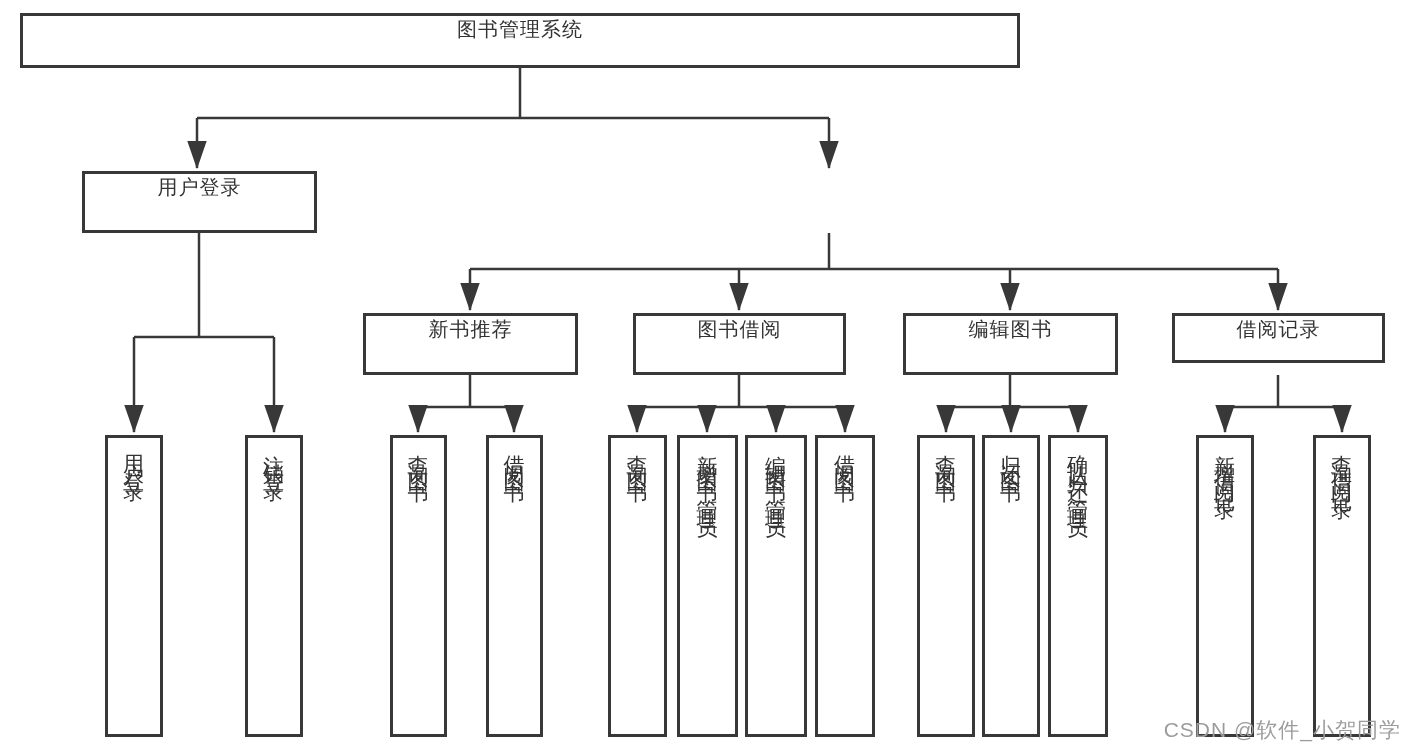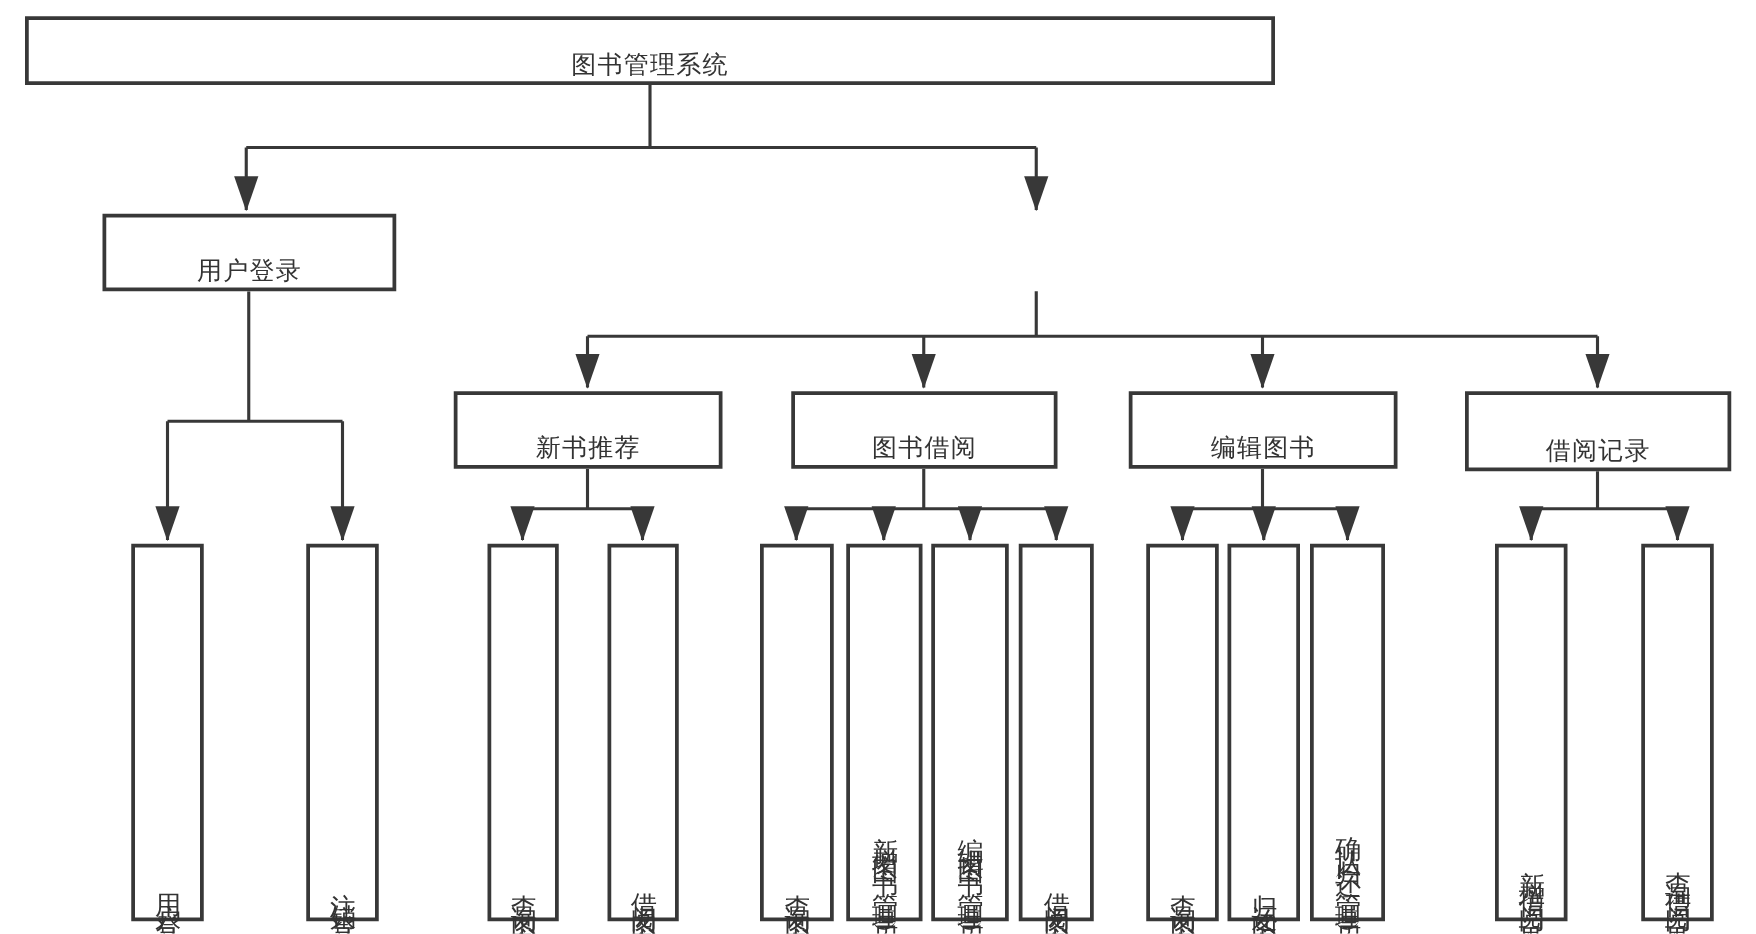--- a/index.html
+++ b/index.html
@@ -21,21 +21,21 @@
     top: 0;
     z-index: 0;
   }
   .node {
     position: absolute;
     box-sizing: border-box;
     background: #ffffff;
     border: 3px solid #383838;
     color: #333333;
     display: flex;
-    align-items: flex-end;
+    align-items: flex-start;
     justify-content: center;
     z-index: 1;
   }
   .node.h {
     font-size: 20px;
     letter-spacing: 1px;
     white-space: nowrap;
   }
   .node.v {
     font-size: 21px;
@@ -57,21 +57,21 @@
     z-index: 2;
     white-space: nowrap;
   }
   
   .n-root   { left: 20px;   top: 13px;  width: 1000px; height: 55px; }
   .n-l2a    { left: 82px;   top: 171px; width: 235px;  height: 62px; }
   .n-l2b    { left: 712px;  top: 171px; width: 235px;  height: 62px; }
   .n-l3a    { left: 363px;  top: 313px; width: 215px;  height: 62px; }
   .n-l3b    { left: 633px;  top: 313px; width: 213px;  height: 62px; }
   .n-l3c    { left: 903px;  top: 313px; width: 215px;  height: 62px; }
-  .n-l3d    { left: 1172px; top: 313px; width: 213px;  height: 64px; }
+  .n-l3d    { left: 1172px; top: 313px; width: 213px;  height: 50px; }
   .leaf     { top: 435px; height: 302px; }
   .n-a1 { left: 105px;  width: 58px; }
   .n-a2 { left: 245px;  width: 58px; }
   .n-b1 { left: 390px;  width: 57px; }
   .n-b2 { left: 486px;  width: 57px; }
   .n-c1 { left: 608px;  width: 59px; }
   .n-c2 { left: 677px;  width: 61px; }
   .n-c3 { left: 745px;  width: 62px; }
   .n-c4 { left: 815px;  width: 60px; }
   .n-d1 { left: 917px;  width: 58px; }
@@ -193,14 +193,15 @@
     <span class="vtext">确认归还（管理员）</span>
   </div>
 
   <div class="node v leaf n-e1">
     <span class="vtext">新增借阅记录</span>
   </div>
   <div class="node v leaf n-e2">
     <span class="vtext">查询借阅记录</span>
   </div>
 
+  <div class="watermark">CSDN @软件_小贺同学</div>
 
 </div>
 
 </body></html>

